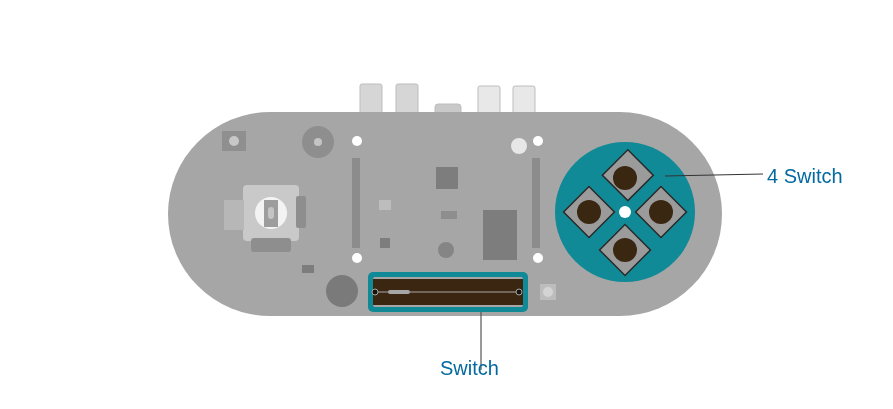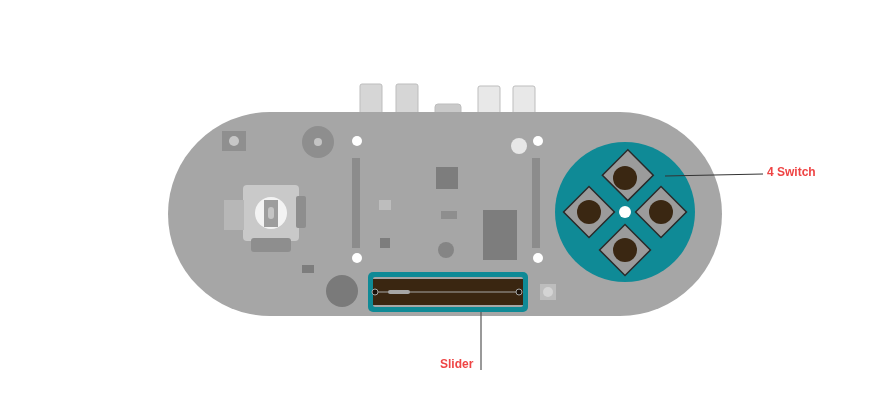--- a/index.html
+++ b/index.html
@@ -1,18 +1,18 @@
 <!DOCTYPE html>
 <html><head>
 <meta charset="utf-8">
 <style>
   html, body { margin:0; padding:0; background:#ffffff; }
   body { width:893px; height:409px; position:relative; overflow:hidden; font-family:"Liberation Sans", sans-serif; }
   .stage { position:absolute; left:0; top:0; width:893px; height:409px; }
-  .label { position:absolute; font-size:12px; color:#ef4444; white-space:nowrap;font-weight:bold; }
+  .label { position:absolute; font-size:20px; color:#0369a1; white-space:nowrap; }
 </style>
 </head>
 <body>
 
 <div class="stage">
   <svg width="893" height="409" viewBox="0 0 893 409">
 
     <g fill="#d6d6d6" stroke="#bdbdbd">
       <rect x="360" y="84" width="22" height="30" rx="2"></rect>
       <rect x="396" y="84" width="22" height="30" rx="2"></rect>
@@ -88,14 +88,14 @@
         <circle cx="589" cy="212" r="12"></circle>
         <circle cx="661" cy="212" r="12"></circle>
       </g>
     </g>
 
     <line x1="665" y1="176" x2="763" y2="174" stroke="#333" stroke-width="1"></line>
     <line x1="481" y1="312" x2="481" y2="370" stroke="#555" stroke-width="1.2"></line>
   </svg>
 
   <div class="label" style="left:767px; top:165px;">4 Switch</div>
-  <div class="label" style="left:440px; top:357px;">Slider</div>
+  <div class="label" style="left:440px; top:357px;">Switch</div>
 </div>
 
 </body></html>

